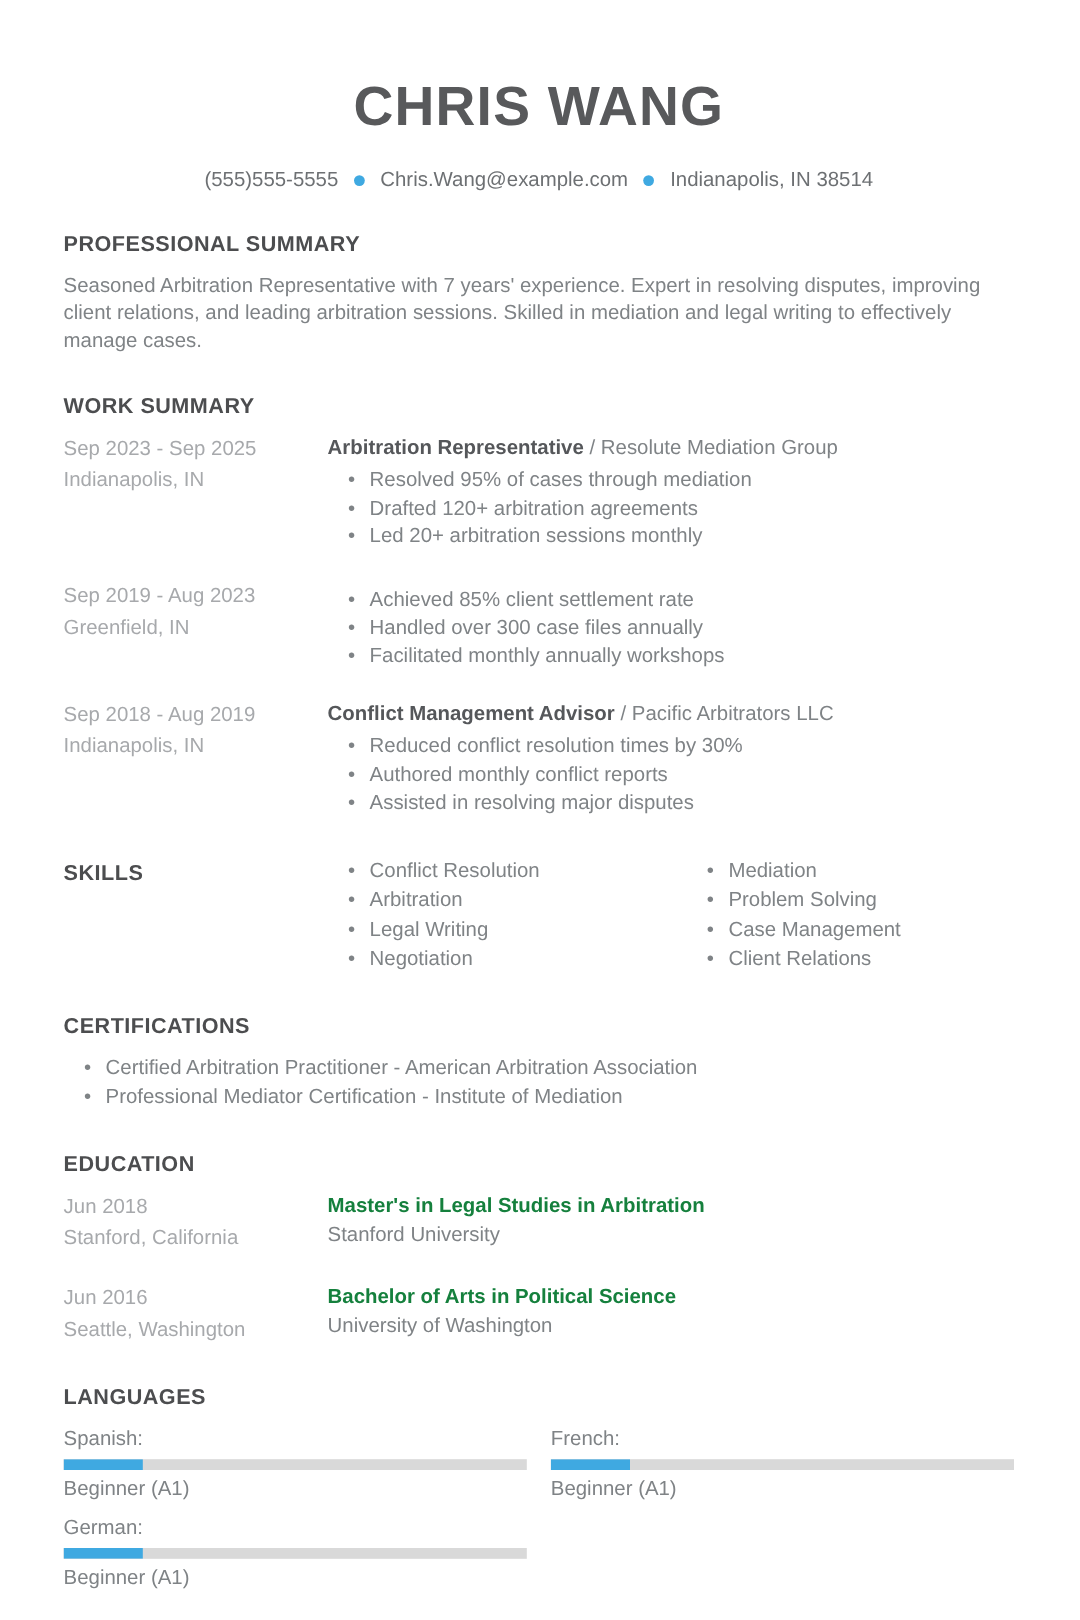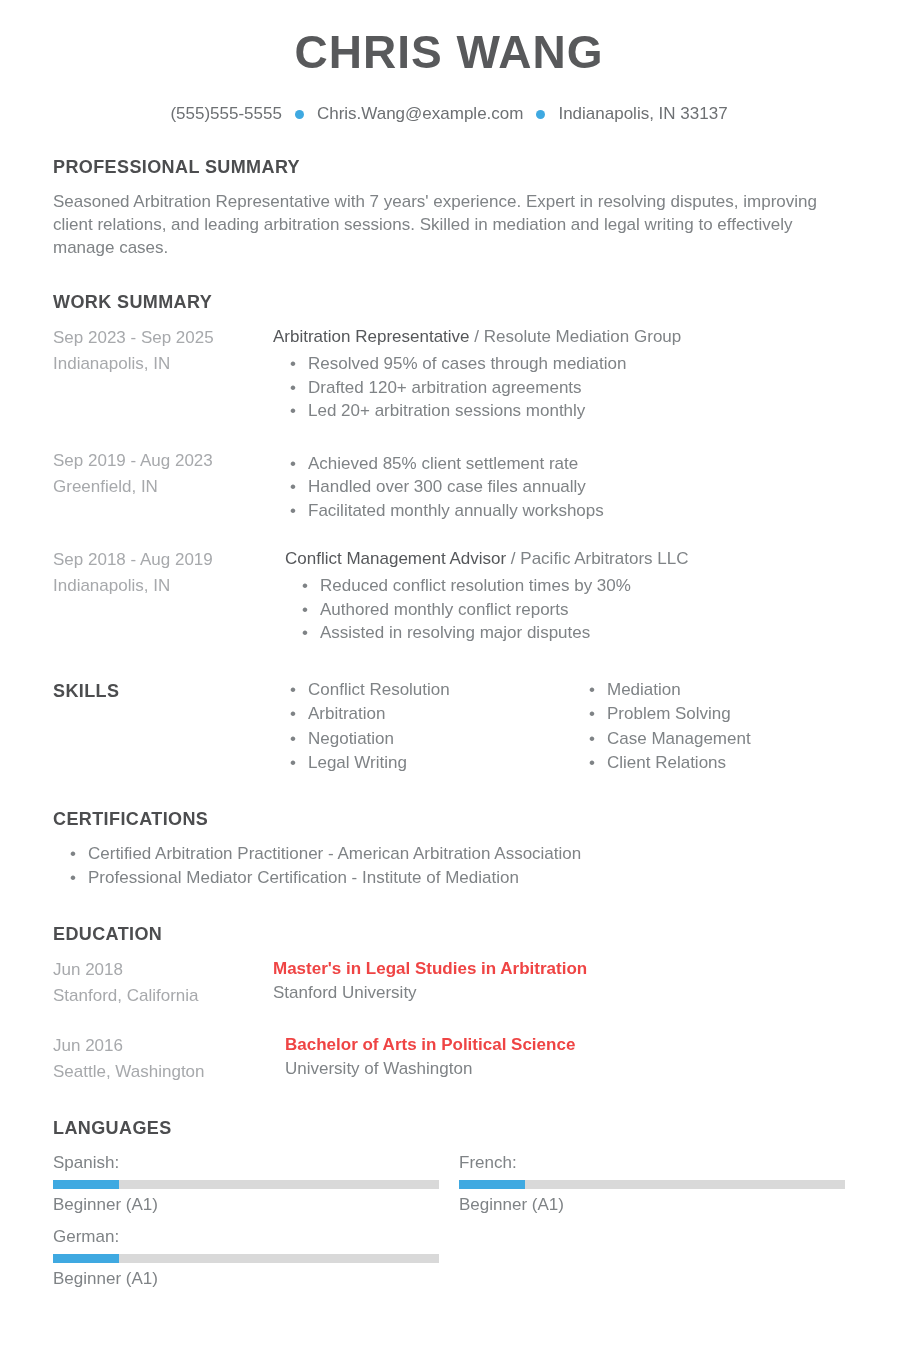--- a/index.html
+++ b/index.html
@@ -1,21 +1,21 @@
 <!DOCTYPE html>
 <html style="--accent: #3fa9e1;"><head>
 <meta charset="utf-8">
 <style>
   html,body { margin:0; padding:0; background:#ffffff; }
   .page {
     position:relative;
     width:900px; height:1350px;
     background:#ffffff;
     box-sizing:border-box;
-    padding:28px 55px 0 53px;
+    padding:64px 55px 0 53px;
     font-family:"Liberation Sans", sans-serif;
     color:#7f8386;
     font-size:17px;
   }
   
   .name {
     margin:0;
     text-align:center;
     font-size:46px;
     line-height:48px;
@@ -55,23 +55,23 @@
   
   .row { display:flex; }
   .row .left {
     flex:none;
     width:220px;
     color:#a7a9ac;
     line-height:26px;
   }
   .row .right { flex:1; min-width:0; }
   .job { margin-bottom:25px; }
-  .job:last-child, .edu:last-child { margin-bottom:0;gap:12px; }
+  .job:last-child, .edu:last-child { margin-bottom:0; }
   .job-head { line-height:23px; color:#7f8386; }
-  .job-title { font-weight:400; color:#55575a; }
+  .job-title { font-weight:700; color:#55575a; }
   ul.bullets {
     list-style:none;
     margin:4px 0 0 0;
     padding:0 0 0 17px;
   }
   ul.bullets li {
     position:relative;
     padding-left:18px;
     line-height:23.5px;
     color:#7f8386;
@@ -98,21 +98,21 @@
     padding-left:18px;
     line-height:24.5px;
   }
   ul.cert-list li::before {
     content:"•";
     position:absolute;
     left:0; top:0;
   }
   
   .edu { margin-bottom:24px; }
-  .edu-degree { font-weight:700; color:#ef4444; line-height:24px; }
+  .edu-degree { font-weight:700; color:#15803d; line-height:24px; }
   .edu-school { line-height:24px; }
   
   .lang-grid {
     display:grid;
     grid-template-columns:1fr 1fr;
     column-gap:20px;
     row-gap:12px;
     margin-top:14px;
   }
   .lang-name { line-height:20px; margin-bottom:7px; color:#7f8386; }
@@ -132,21 +132,21 @@
 <body>
 
 <div class="page">
 
   <h1 class="name">CHRIS WANG</h1>
   <div class="contact">
     <span>(555)555-5555</span>
     <span class="dot"></span>
     <span>Chris.Wang@example.com</span>
     <span class="dot"></span>
-    <span>Indianapolis, IN 33137</span>
+    <span>Indianapolis, IN 38514</span>
   </div>
 
   <div class="section">
     <h2 class="section-title">PROFESSIONAL SUMMARY</h2>
     <p class="summary-text">Seasoned Arbitration Representative with 7 years' experience. Expert in resolving disputes, improving client relations, and leading arbitration sessions. Skilled in mediation and legal writing to effectively manage cases.</p>
   </div>
 
   <div class="section">
     <h2 class="section-title">WORK SUMMARY</h2>
 
@@ -204,22 +204,22 @@
   </div>
 
   <div class="section row">
     <div class="left">
       <h2 class="section-title">SKILLS</h2>
     </div>
     <div class="right skills-cols">
       <ul class="bullets skills-col-1">
         <li>Conflict Resolution</li>
         <li>Arbitration</li>
+        <li>Legal Writing</li>
         <li>Negotiation</li>
-        <li>Legal Writing</li>
       </ul>
       <ul class="bullets">
         <li>Mediation</li>
         <li>Problem Solving</li>
         <li>Case Management</li>
         <li>Client Relations</li>
       </ul>
     </div>
   </div>
 

